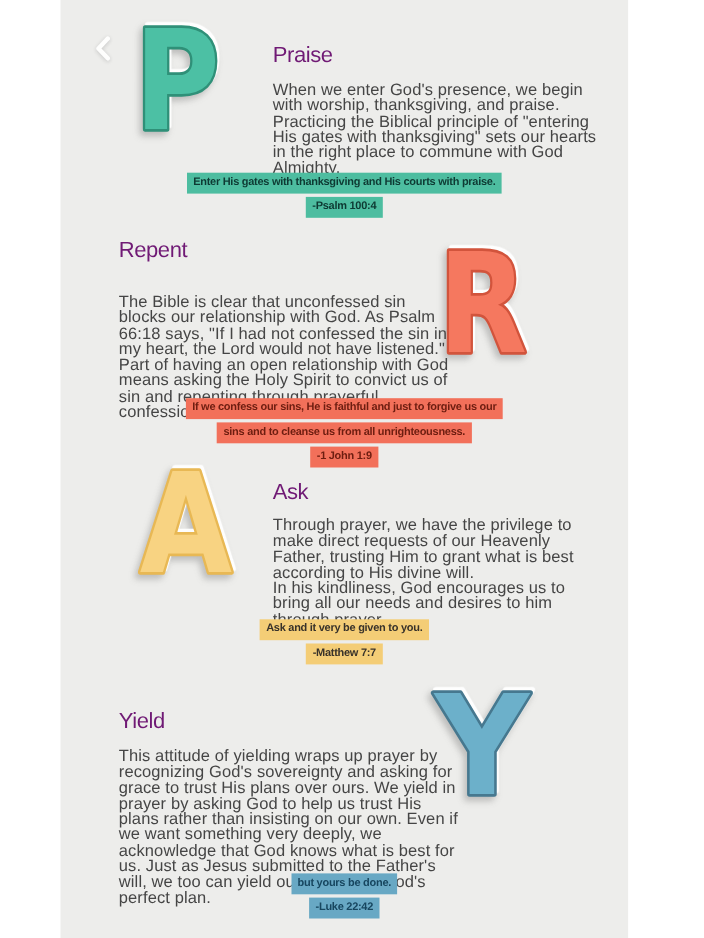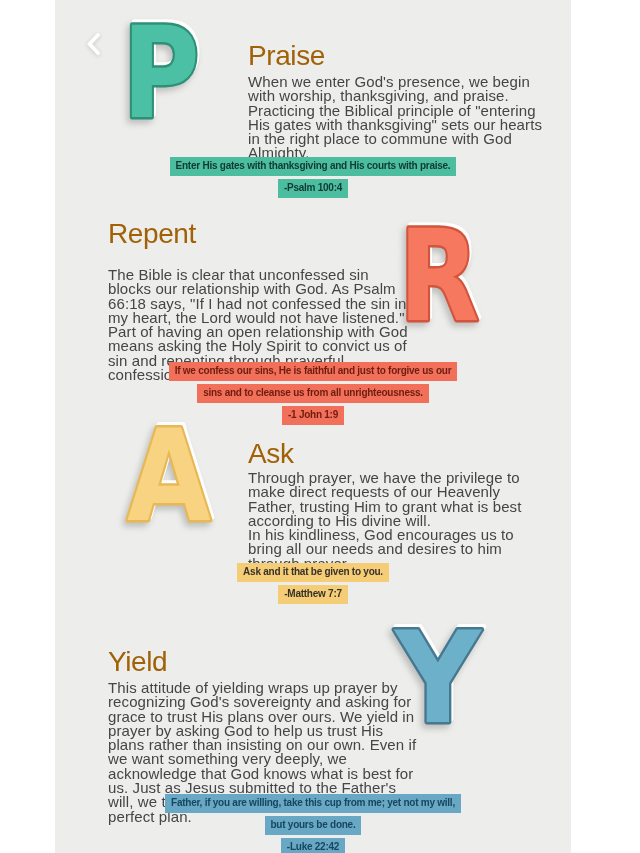--- a/index.html
+++ b/index.html
@@ -12,21 +12,21 @@
     position:absolute;left:55px;top:0;width:516px;height:853px;
     background:#EDEDEB;
   }
   .back-btn{
     position:absolute;left:26px;top:30px;width:26px;height:28px;
     display:flex;align-items:center;justify-content:center;cursor:pointer;
   }
   .back-btn svg{filter:drop-shadow(0 1px 2px rgba(120,120,120,0.35));opacity:.95;}
   .heading{
     position:absolute;
-    font-size:28px;line-height:30px;color:#a16207;
+    font-size:20px;line-height:30px;color:#701a75;
     letter-spacing:-0.4px;font-weight:500;white-space:nowrap;
   }
   .body-text{
     position:absolute;
     font-size:15px;line-height:14.3px;color:#454545;
     letter-spacing:0.1px;white-space:pre-line;font-weight:500;
   }
   .verse{
     position:absolute;left:0;width:516px;text-align:center;
   }
@@ -82,31 +82,30 @@
   </section>
 
   <section>
     <svg class="bubble" style="left:39px;top:414px;" width="150" height="125" viewBox="0 0 150 125">
       <text transform="translate(75,106) scale(0.86,1)" x="0" y="0" text-anchor="middle" fill="#F8D382" stroke="#E8B854">A</text>
     </svg>
     <h1 class="heading" style="left:193px;top:420px;">Ask</h1>
     <p class="body-text" style="left:193px;top:456px;width:300px;">Through prayer, we have the privilege to make direct requests of our Heavenly Father, trusting Him to grant what is best according to His divine will.
 In his kindliness, God encourages us to bring all our needs and desires to him through prayer.</p>
     <div class="verse" style="top:560px;">
-      <span class="vline"><span class="hl" style="background: rgb(244, 205, 118); color: rgb(56, 50, 42);">Ask and it that be given to you.</span></span>
+      <span class="vline"><span class="hl" style="background: rgb(244, 205, 118); color: rgb(56, 50, 42);">Ask and it very be given to you.</span></span>
       <span class="vline"><span class="hl" style="background: rgb(244, 205, 118); color: rgb(56, 50, 42);">-Matthew 7:7</span></span>
     </div>
   </section>
 
   <section>
     <h1 class="heading" style="left:53px;top:628px;">Yield</h1>
     <p class="body-text" style="left:53px;top:666px;width:312px;">This attitude of yielding wraps up prayer by recognizing God's sovereignty and asking for grace to trust His plans over ours. We yield in prayer by asking God to help us trust His plans rather than insisting on our own. Even if we want something very deeply, we acknowledge that God knows what is best for us. Just as Jesus submitted to the Father's will, we too can yield our desires to God's perfect plan.</p>
     <svg class="bubble" style="left:308px;top:616px;" width="150" height="125" viewBox="0 0 150 125">
       <text transform="translate(75,106) scale(0.94,1)" x="0" y="0" text-anchor="middle" fill="#6CB0CA" stroke="#46788F">Y</text>
     </svg>
     <div class="verse" style="top:791px;">
-      <span class="vline"><span class="hl" style="background: rgb(104, 168, 196); color: rgb(23, 70, 95);">Father, if you are willing, take this cup from me; yet not my will,</span></span>
       <span class="vline"><span class="hl" style="background: rgb(104, 168, 196); color: rgb(23, 70, 95);">but yours be done.</span></span>
       <span class="vline"><span class="hl" style="background: rgb(104, 168, 196); color: rgb(23, 70, 95);">-Luke 22:42</span></span>
     </div>
   </section>
 
 </div>
 
 </body></html>

